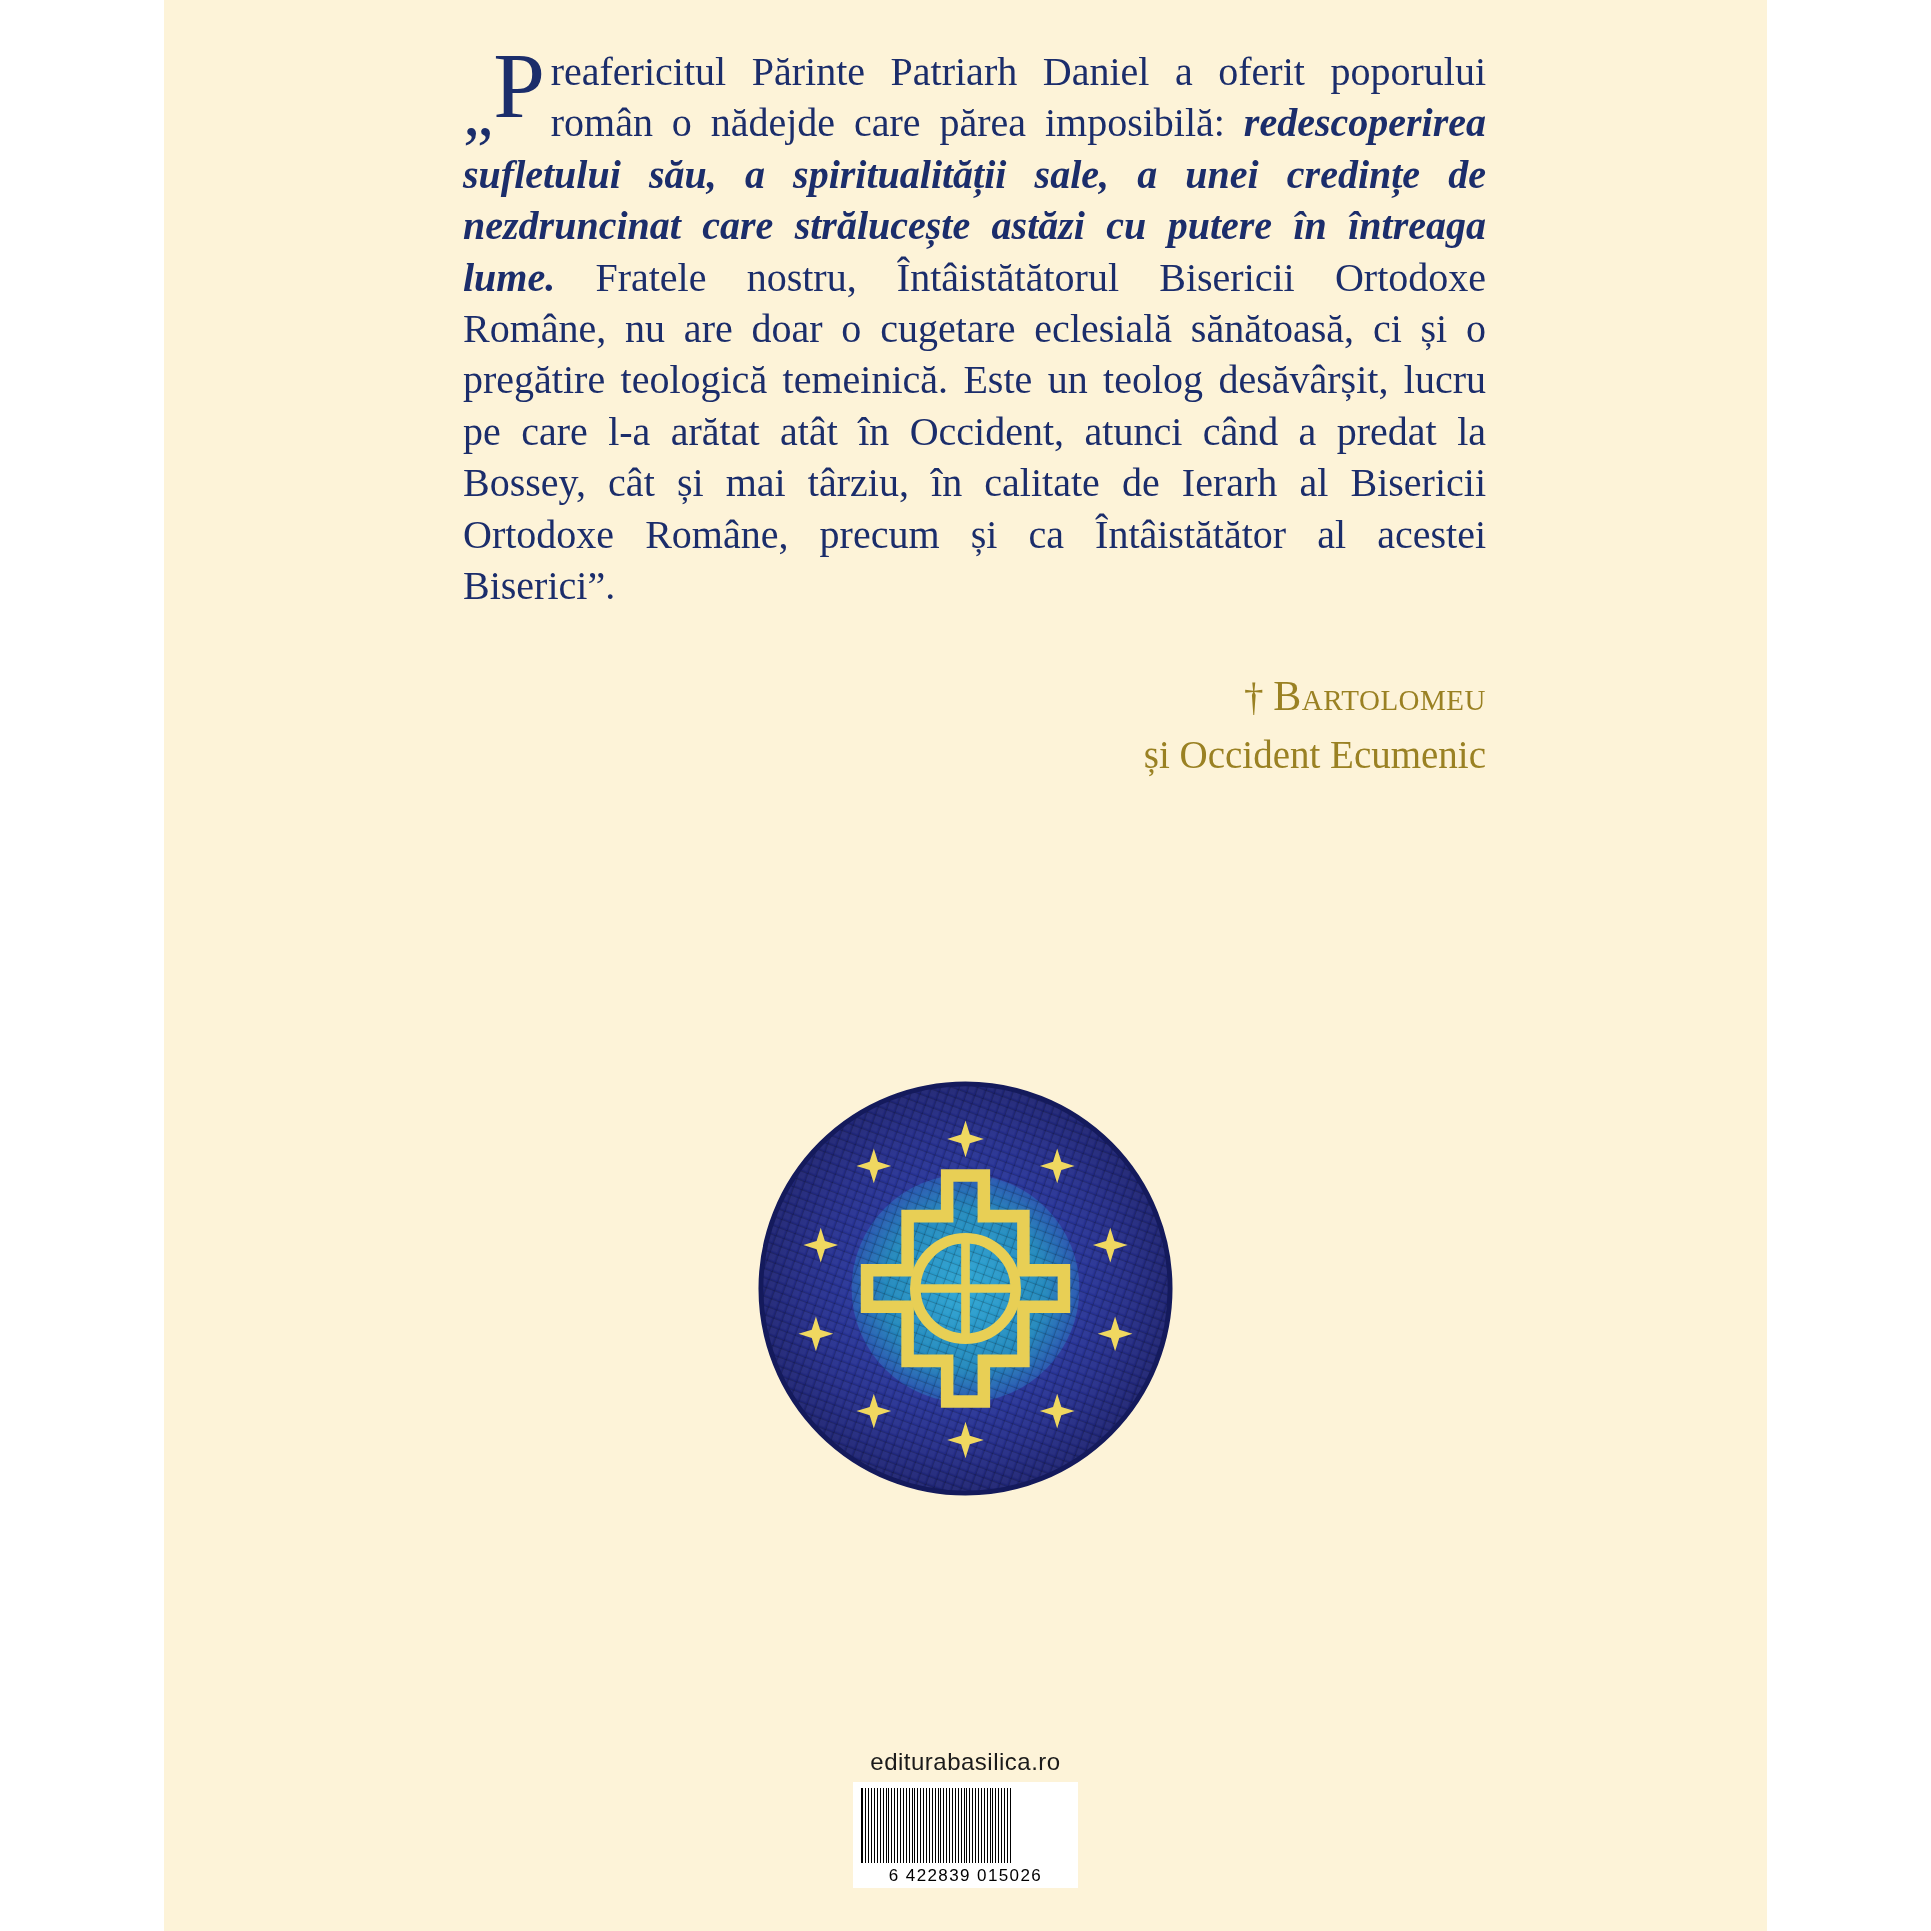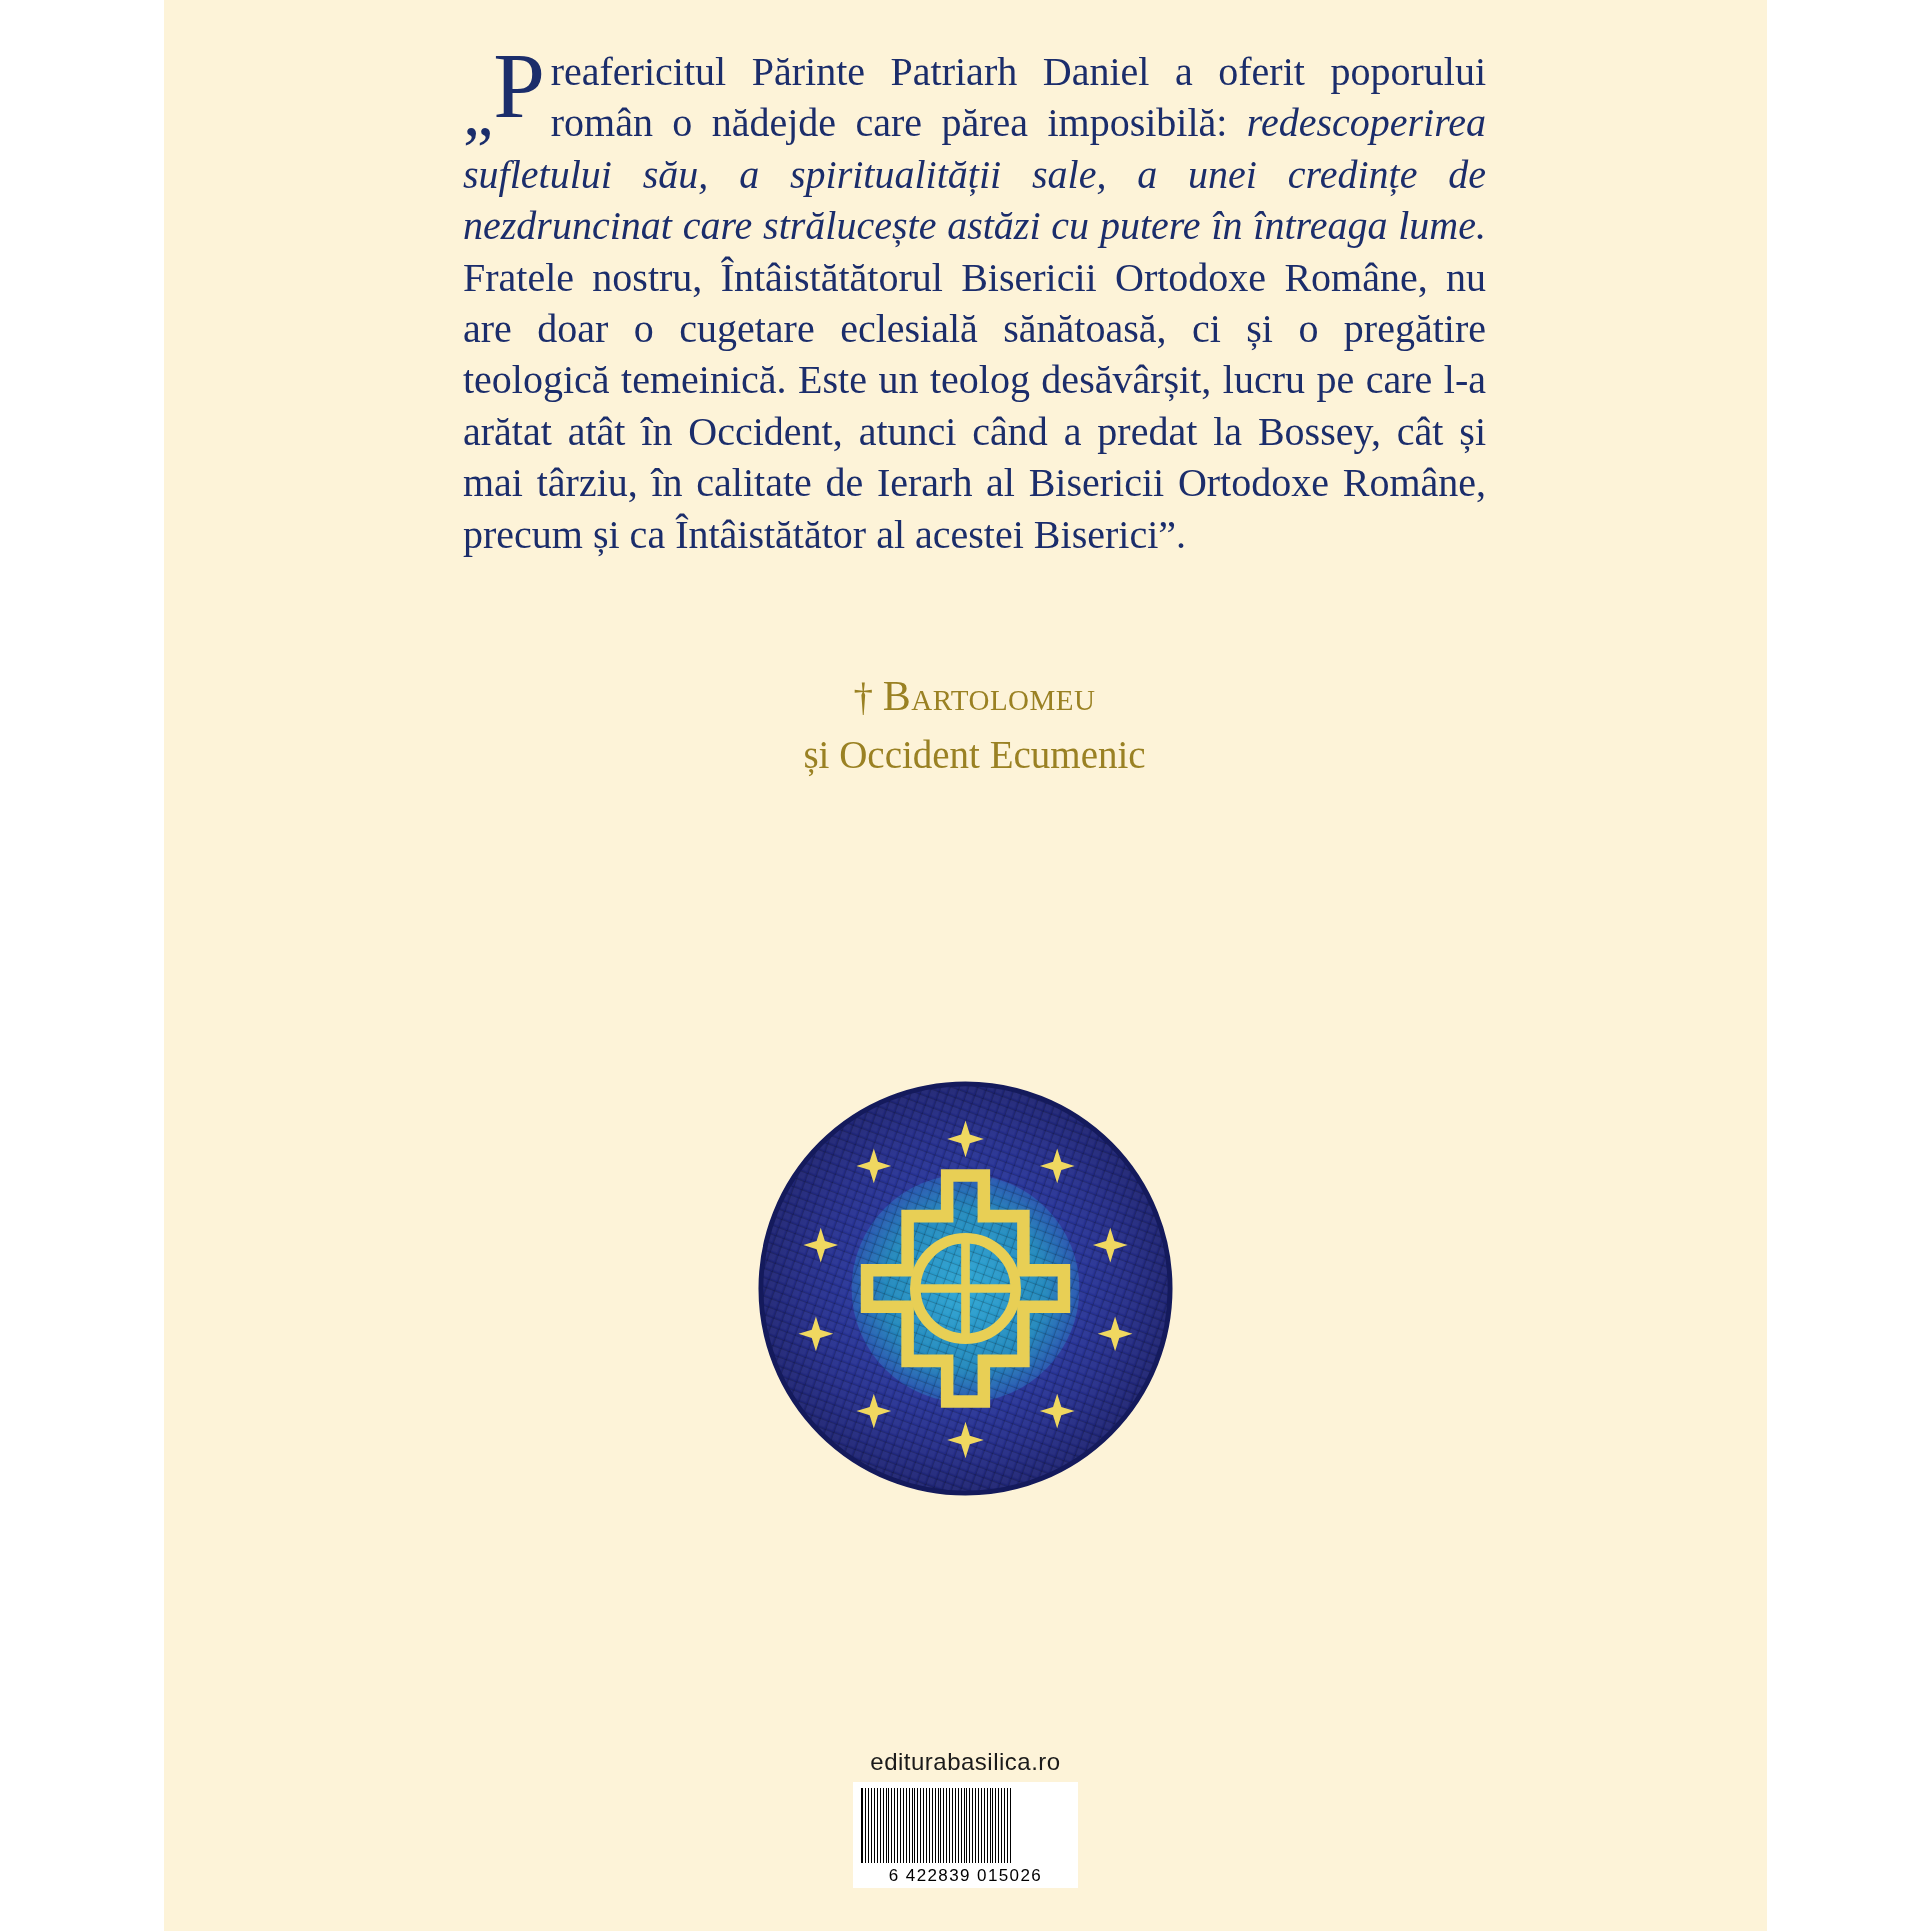--- a/index.html
+++ b/index.html
@@ -60,27 +60,28 @@
   }
   .openquote {
     float: left;
     font-size: 68px;
     line-height: 0.6;
     margin-top: 46px;
     color: #1b2d6b;
   }
   .ital {
     font-style: italic;
+    font-weight: bold;
   }
   .attribution {
     position: absolute;
     left: 299px;
     top: 666px;
     width: 1023px;
-    text-align: center;
+    text-align: right;
     color: #9a8123;
     font-size: 39px;
     line-height: 1.45;
   }
   .attr-name {
     font-variant: small-caps;
     letter-spacing: 0.5px;
     font-size: 42px;
   }
   .cross-dagger {

